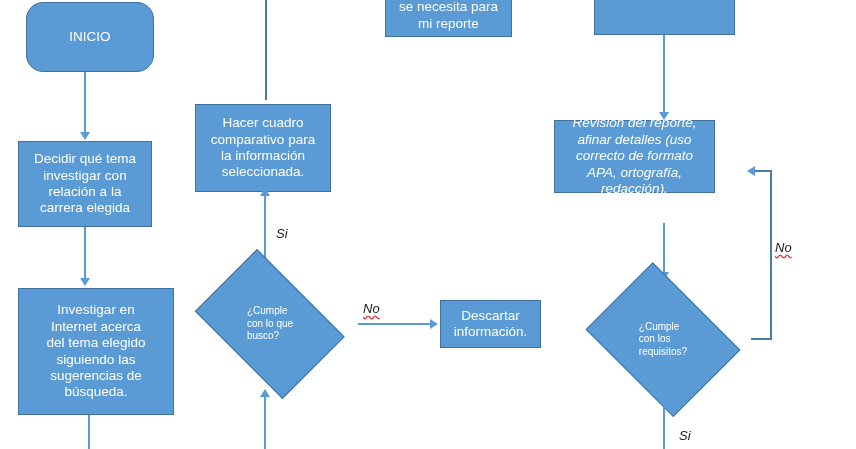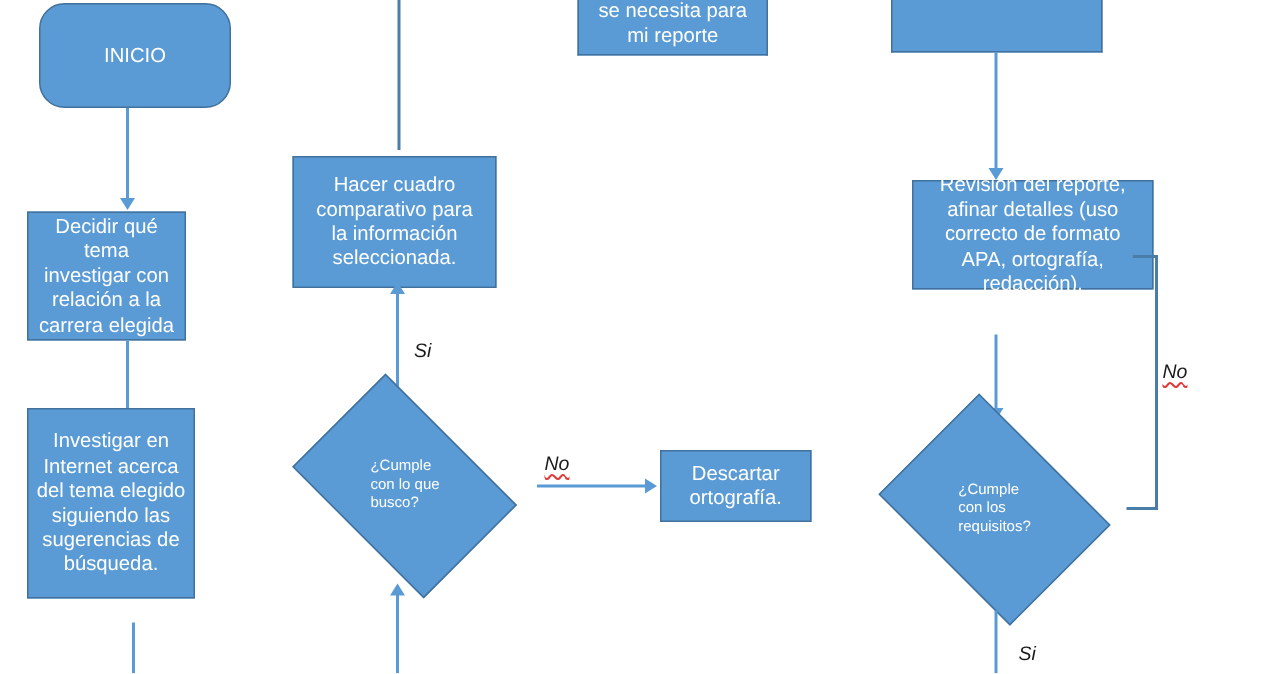--- a/index.html
+++ b/index.html
@@ -120,29 +120,29 @@
 </head>
 <body>
 
 <div id="canvas">
 
   <div class="node rounded" style="left:26px; top:2px; width:128px; height:70px;">INICIO</div>
 
   <div class="conn v" style="left:84px; top:72px; height:62px;"></div>
   <div class="arrowhead down" style="left:80px; top:132px;"></div>
 
-  <div class="node" style="left:18px; top:141px; width:106px; height:86px;">Decidir qué tema
+  <div class="node" style="left:18px; top:141px; width:134px; height:86px;">Decidir qué tema
 investigar con
 relación a la
 carrera elegida</div>
 
   <div class="conn v" style="left:84px; top:227px; height:53px;"></div>
   <div class="arrowhead down" style="left:80px; top:278px;"></div>
 
-  <div class="node" style="left:18px; top:272px; width:112px; height:127px;">Investigar en
+  <div class="node" style="left:18px; top:288px; width:156px; height:127px;">Investigar en
 Internet acerca
 del tema elegido
 siguiendo las
 sugerencias de
 búsqueda.</div>
 
   <div class="conn v" style="left:88px; top:415px; height:34px;"></div>
 
   <div class="conn v dark" style="left:265px; top:0px; height:100px;"></div>
 
@@ -163,31 +163,31 @@
   </div>
 
   <div class="conn v" style="left:264px; top:396px; height:53px;"></div>
   <div class="arrowhead up" style="left:260px; top:389px;"></div>
 
   <div class="conn h" style="left:358px; top:323px; width:76px;"></div>
   <div class="arrowhead right" style="left:430px; top:319px;"></div>
   <div class="edge-label misspelled" style="left:363px; top:301px;">No</div>
 
   <div class="node" style="left:440px; top:300px; width:101px; height:48px;">Descartar
-ortografía.</div>
+información.</div>
 
   <div class="node clipped-top" style="left:385px; top:-24px; width:127px; height:61px; align-items:flex-end; padding-bottom:4px;">se necesita para
 mi reporte</div>
 
   <div class="node clipped-top" style="left:594px; top:-30px; width:141px; height:65px; align-items:flex-start; padding-top:2px;">reporte.</div>
 
   <div class="conn v" style="left:663px; top:35px; height:80px;"></div>
   <div class="arrowhead down" style="left:659px; top:112px;"></div>
 
-  <div class="node" style="left:608px; top:120px; width:161px; height:73px;">Revisión del reporte,
+  <div class="node" style="left:554px; top:120px; width:161px; height:73px;font-style:italic;">Revisión del reporte,
 afinar detalles (uso
 correcto de formato
 APA, ortografía,
 redacción).</div>
 
   <div class="conn v" style="left:663px; top:223px; height:52px;"></div>
   <div class="arrowhead down" style="left:659px; top:272px;"></div>
 
   <div class="diamond" style="left:575px; top:272px; width:176px; height:135px;">
     <div class="dia-shape"></div>

